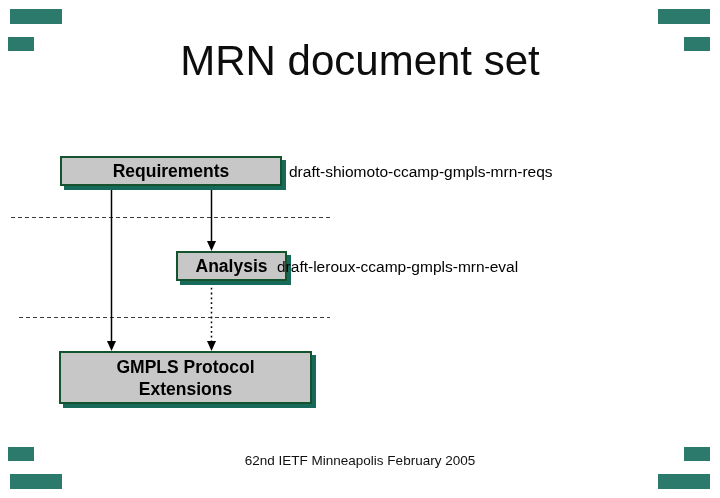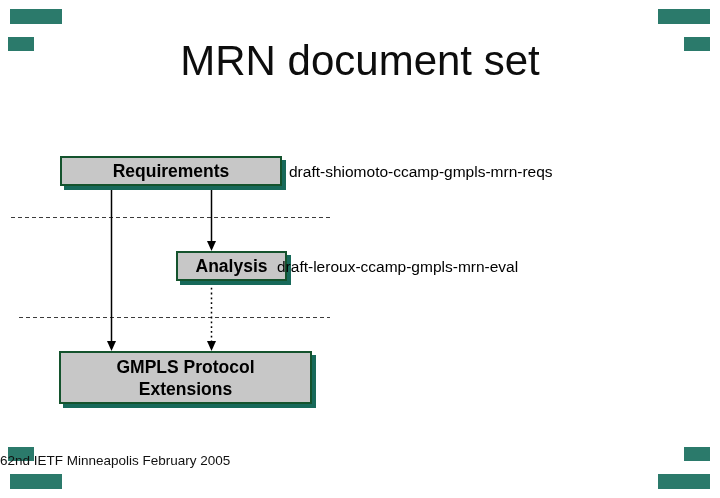--- a/index.html
+++ b/index.html
@@ -46,21 +46,21 @@
   .draft{
     position:absolute;
     font-size:15.5px;line-height:18px;
     white-space:nowrap;
   }
   .draft-requirements{left:289px;top:163px;}
   .draft-analysis{left:277px;top:258px;}
   .draft-gmpls{left:290px;top:361px;}
   .footer{
     position:absolute;left:0;right:0;top:452px;
-    text-align:left;
+    text-align:center;
     font-size:13.5px;line-height:17px;
     color:#111111;
   }
 </style>
 </head>
 <body>
 
 <div class="slide">
 
   <div class="corner c-tl-a"></div>

